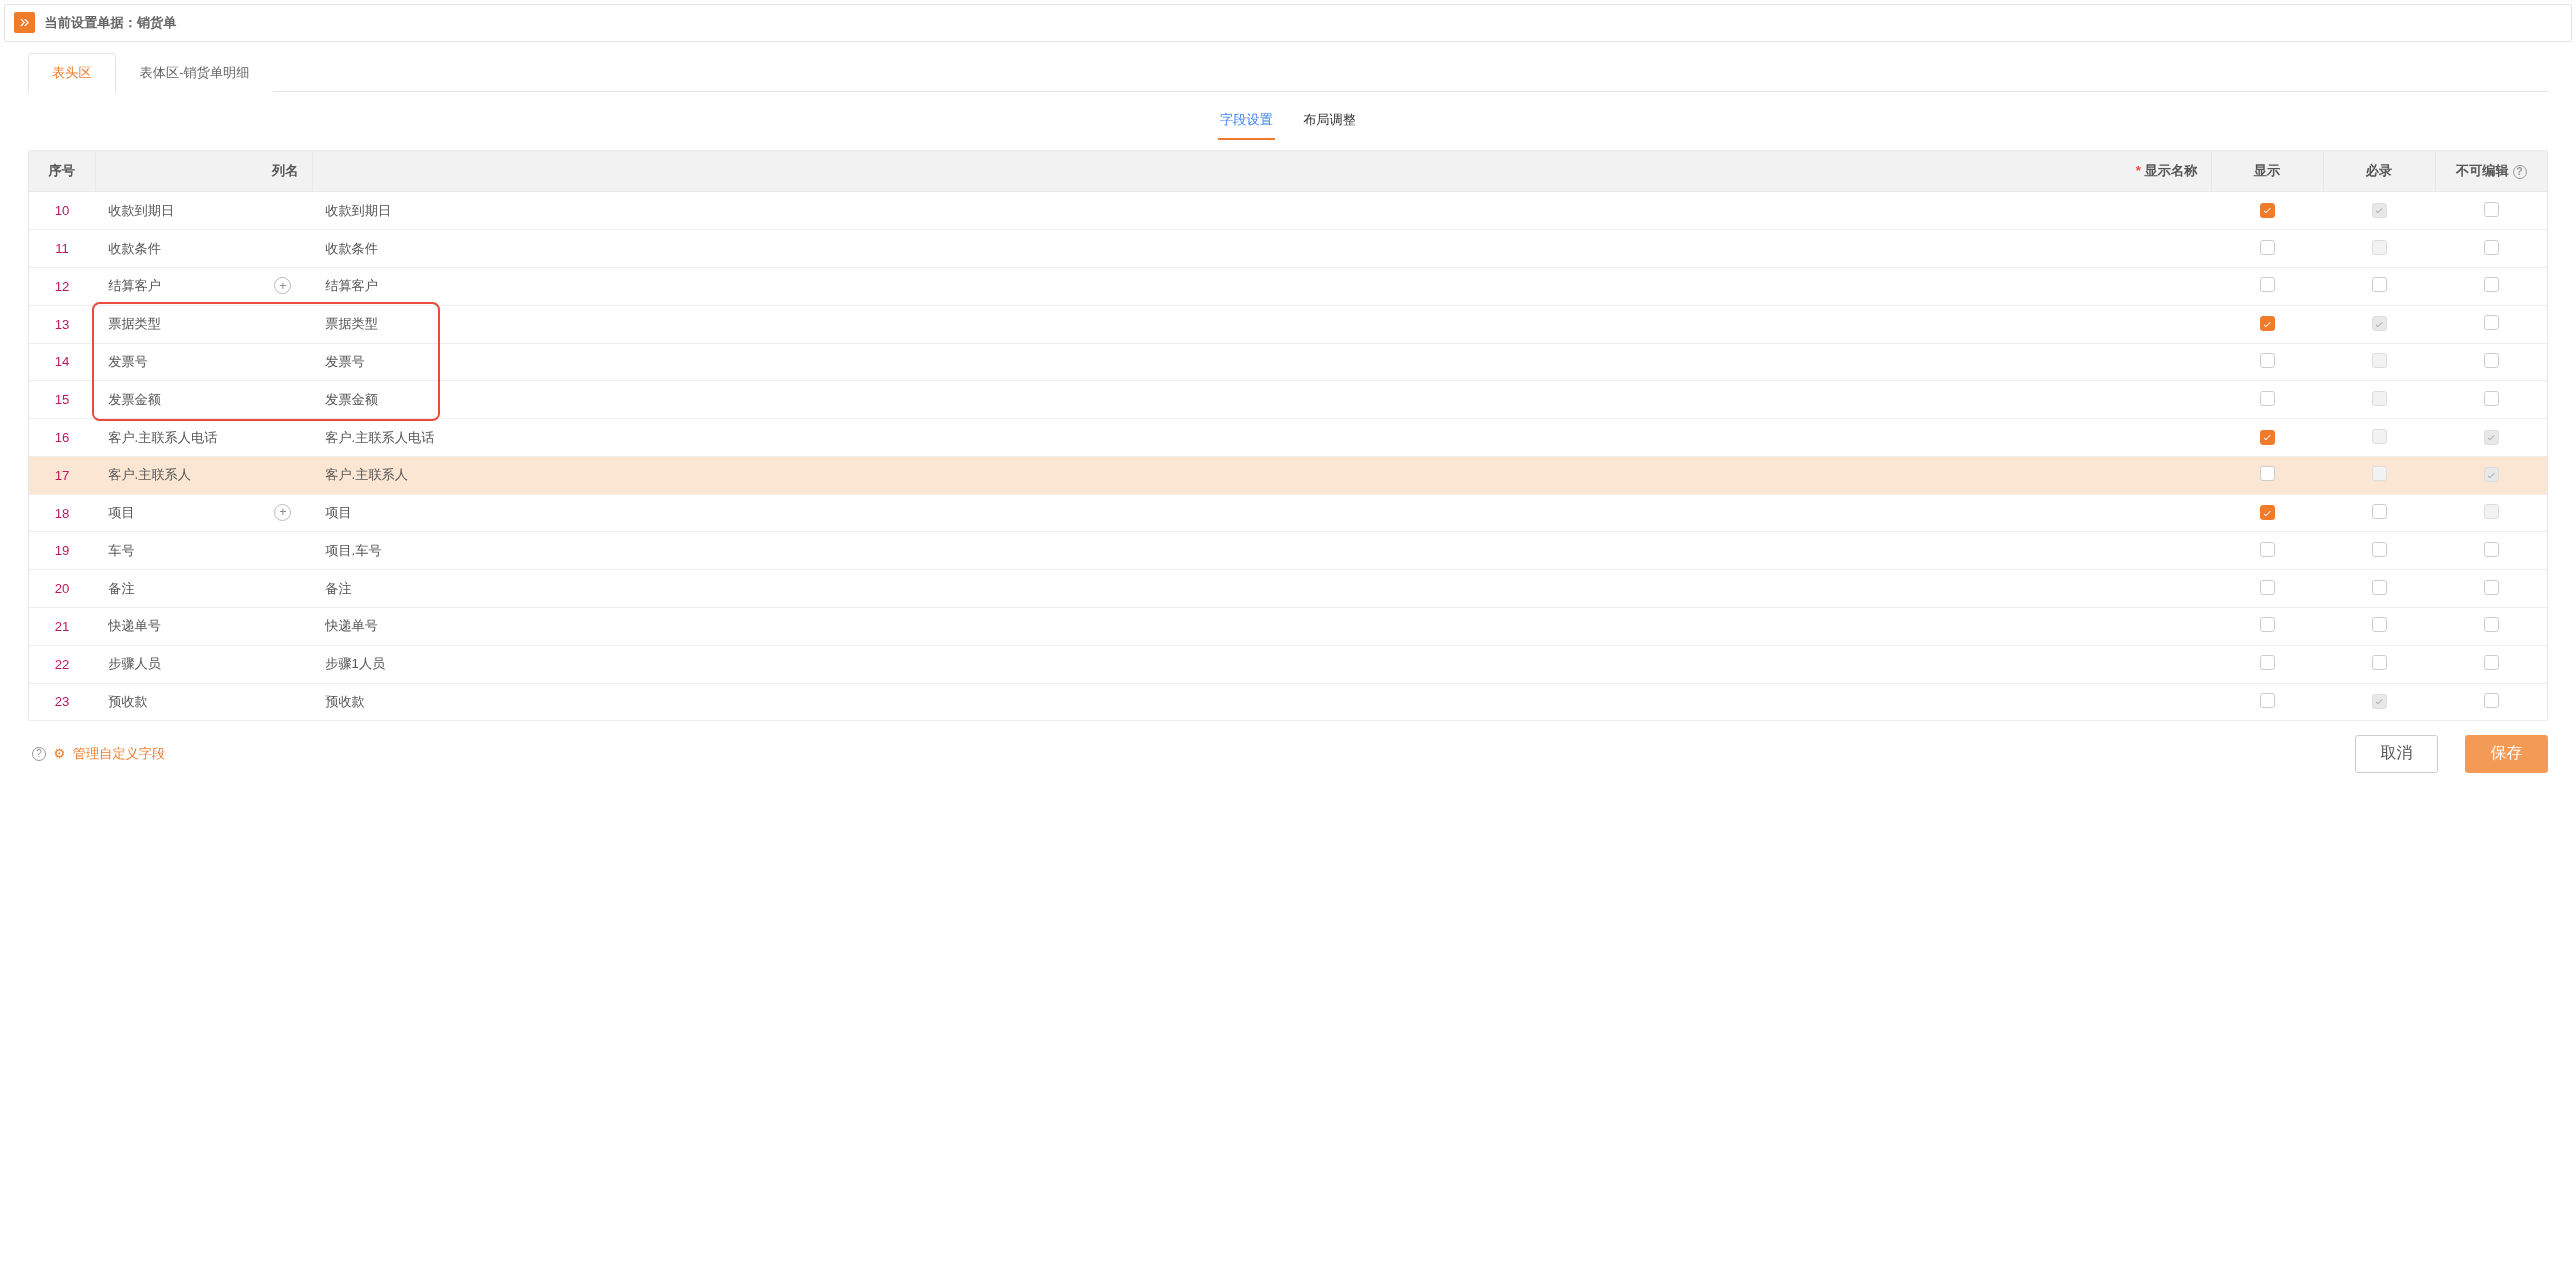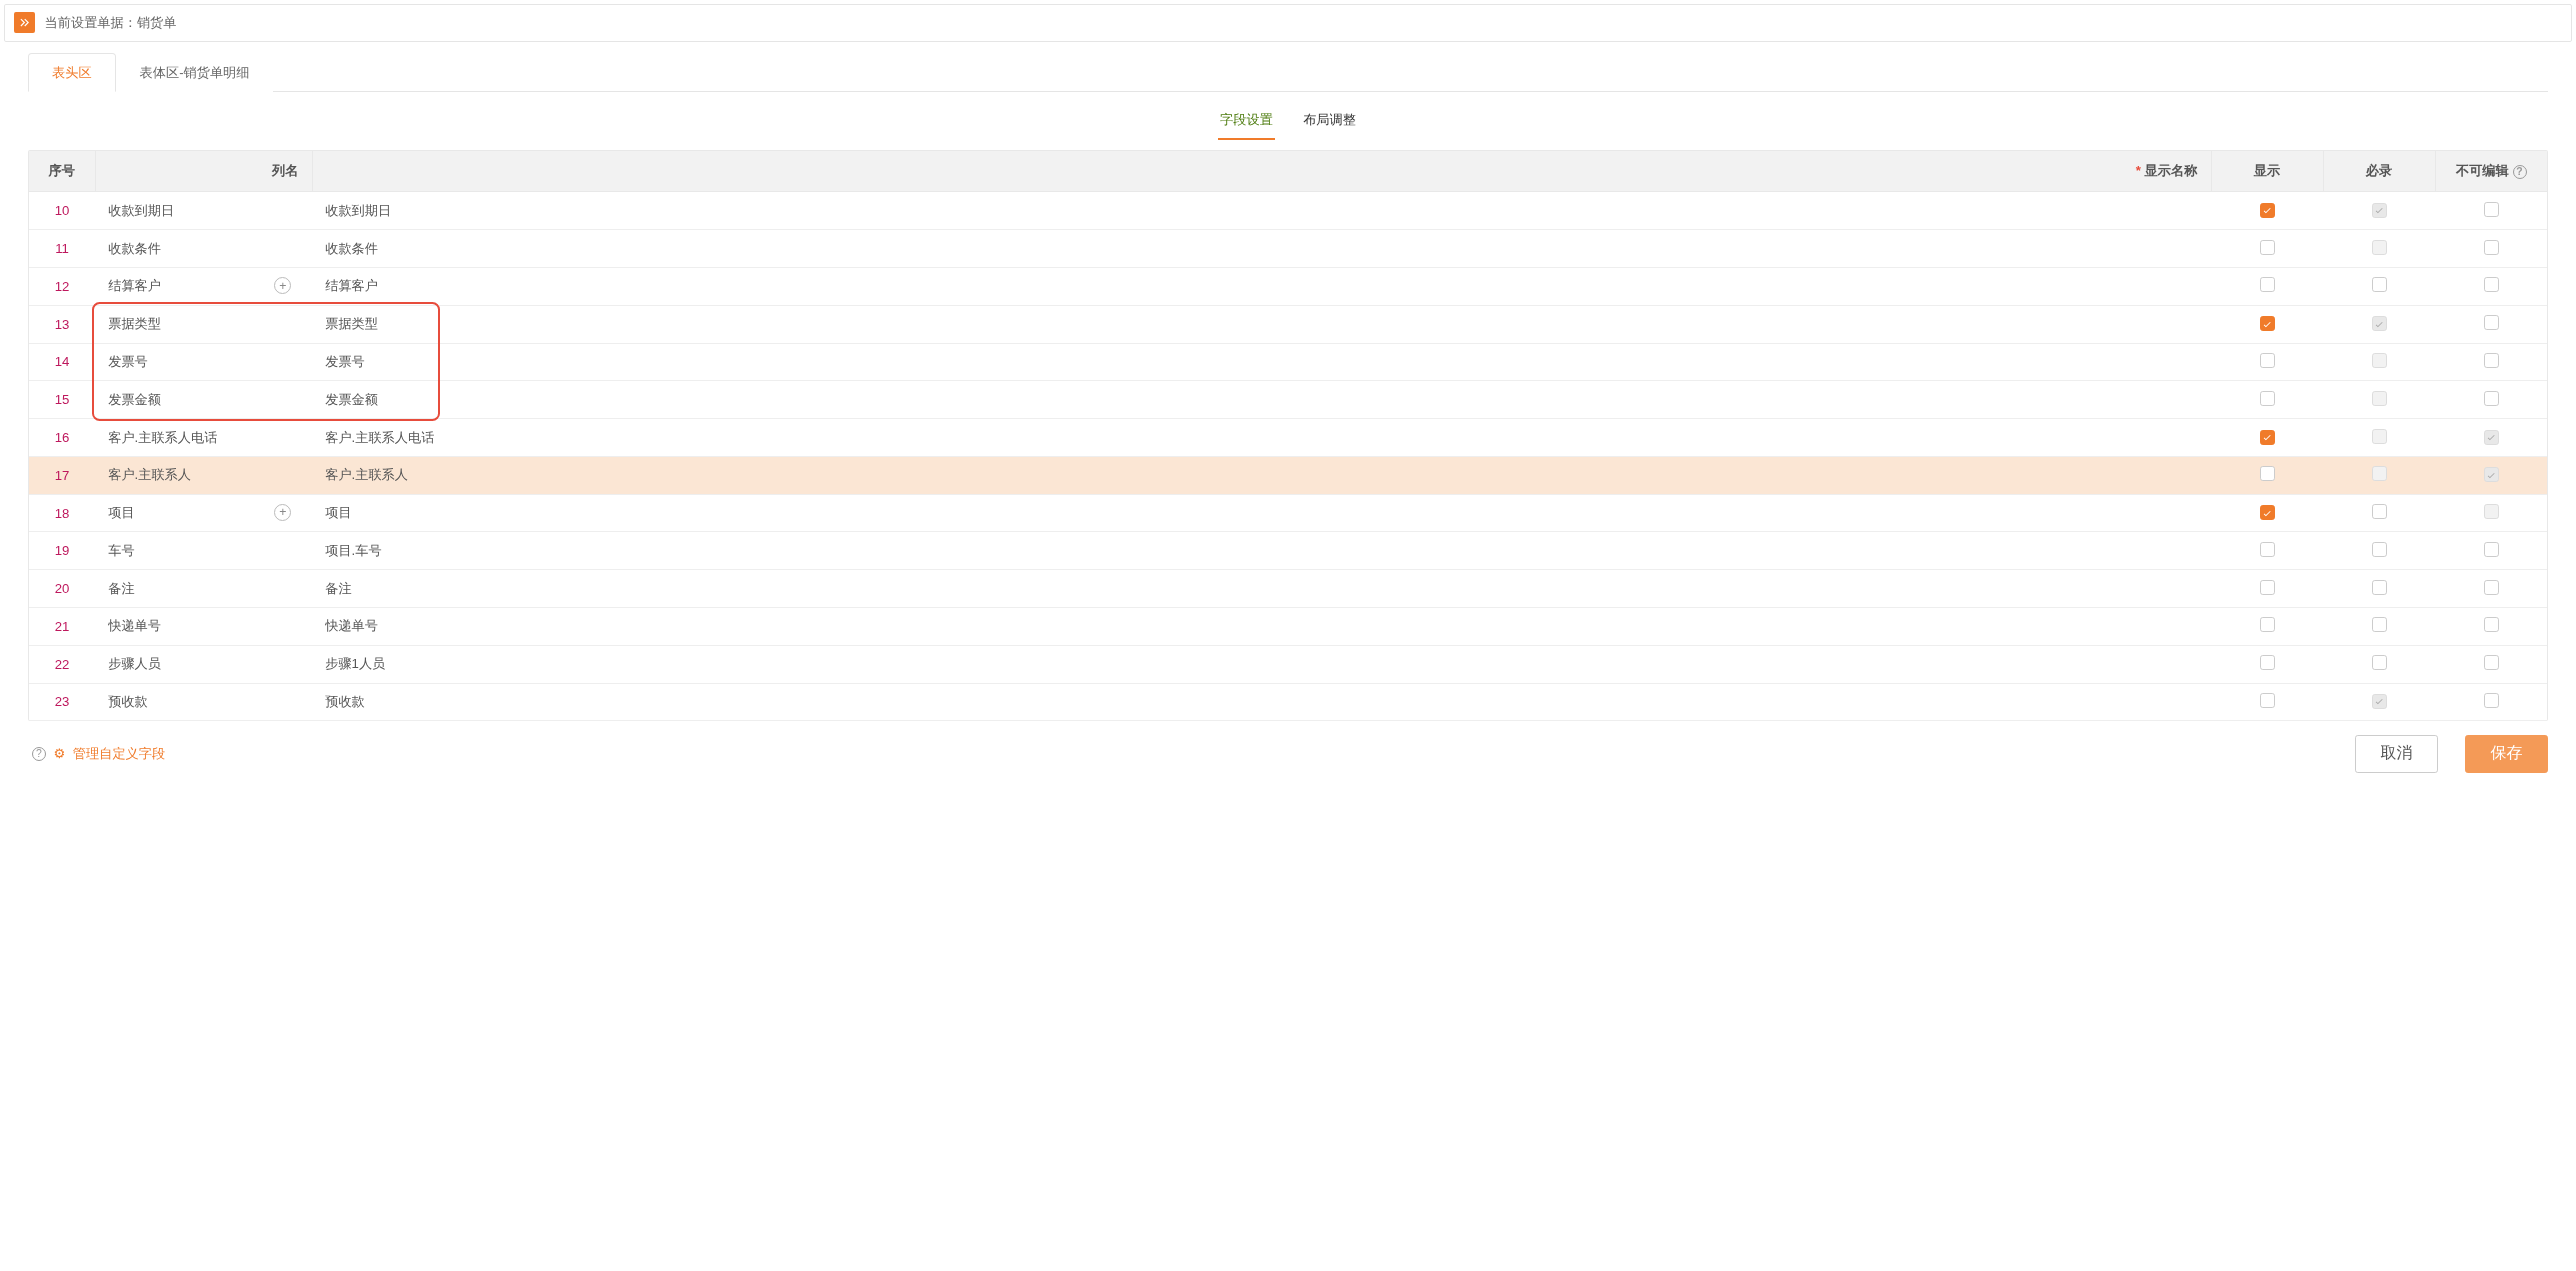--- a/index.html
+++ b/index.html
@@ -9,20 +9,21 @@
       color: #333;
       background: #fff;
     }
     .container { width: 100%; }
     .breadcrumb-bar {
       display: flex; align-items: center;
       padding: 7.6px 9.4px;
       border: 0.9px solid #e5e5e5;
       border-radius: 1.9px;
       margin: 3.8px;
+      font-weight: bold;
     }
     .breadcrumb-toggle {
       width: 21px; height: 21px;
       background: #f07b2a;
       display: flex; align-items: center; justify-content: center;
       margin-right: 9.4px;
       cursor: pointer;
       border-radius: 1.9px;
     }
     .breadcrumb-toggle svg { width: 13.2px; height: 13.2px; fill: #fff; }
@@ -53,21 +54,21 @@
       gap: 26.5px;
       padding: 13.2px 0 0;
     }
     .sub-tab {
       padding: 5.7px 1.9px 9.4px;
       color: #333;
       cursor: pointer;
       border-bottom: 2.8px solid transparent;
     }
     .sub-tab.active {
-      color: #4d7c0f;
+      color: #3b82f6;
       border-bottom-color: #f07b2a;
     }
     .table-wrap {
       margin: 9.4px 28px 0;
       border: 0.9px solid #e8e8e8;
       border-bottom: none;
       border-radius: 1.9px;
     }
     table { width: 100%; border-collapse: collapse; }
     thead th {

